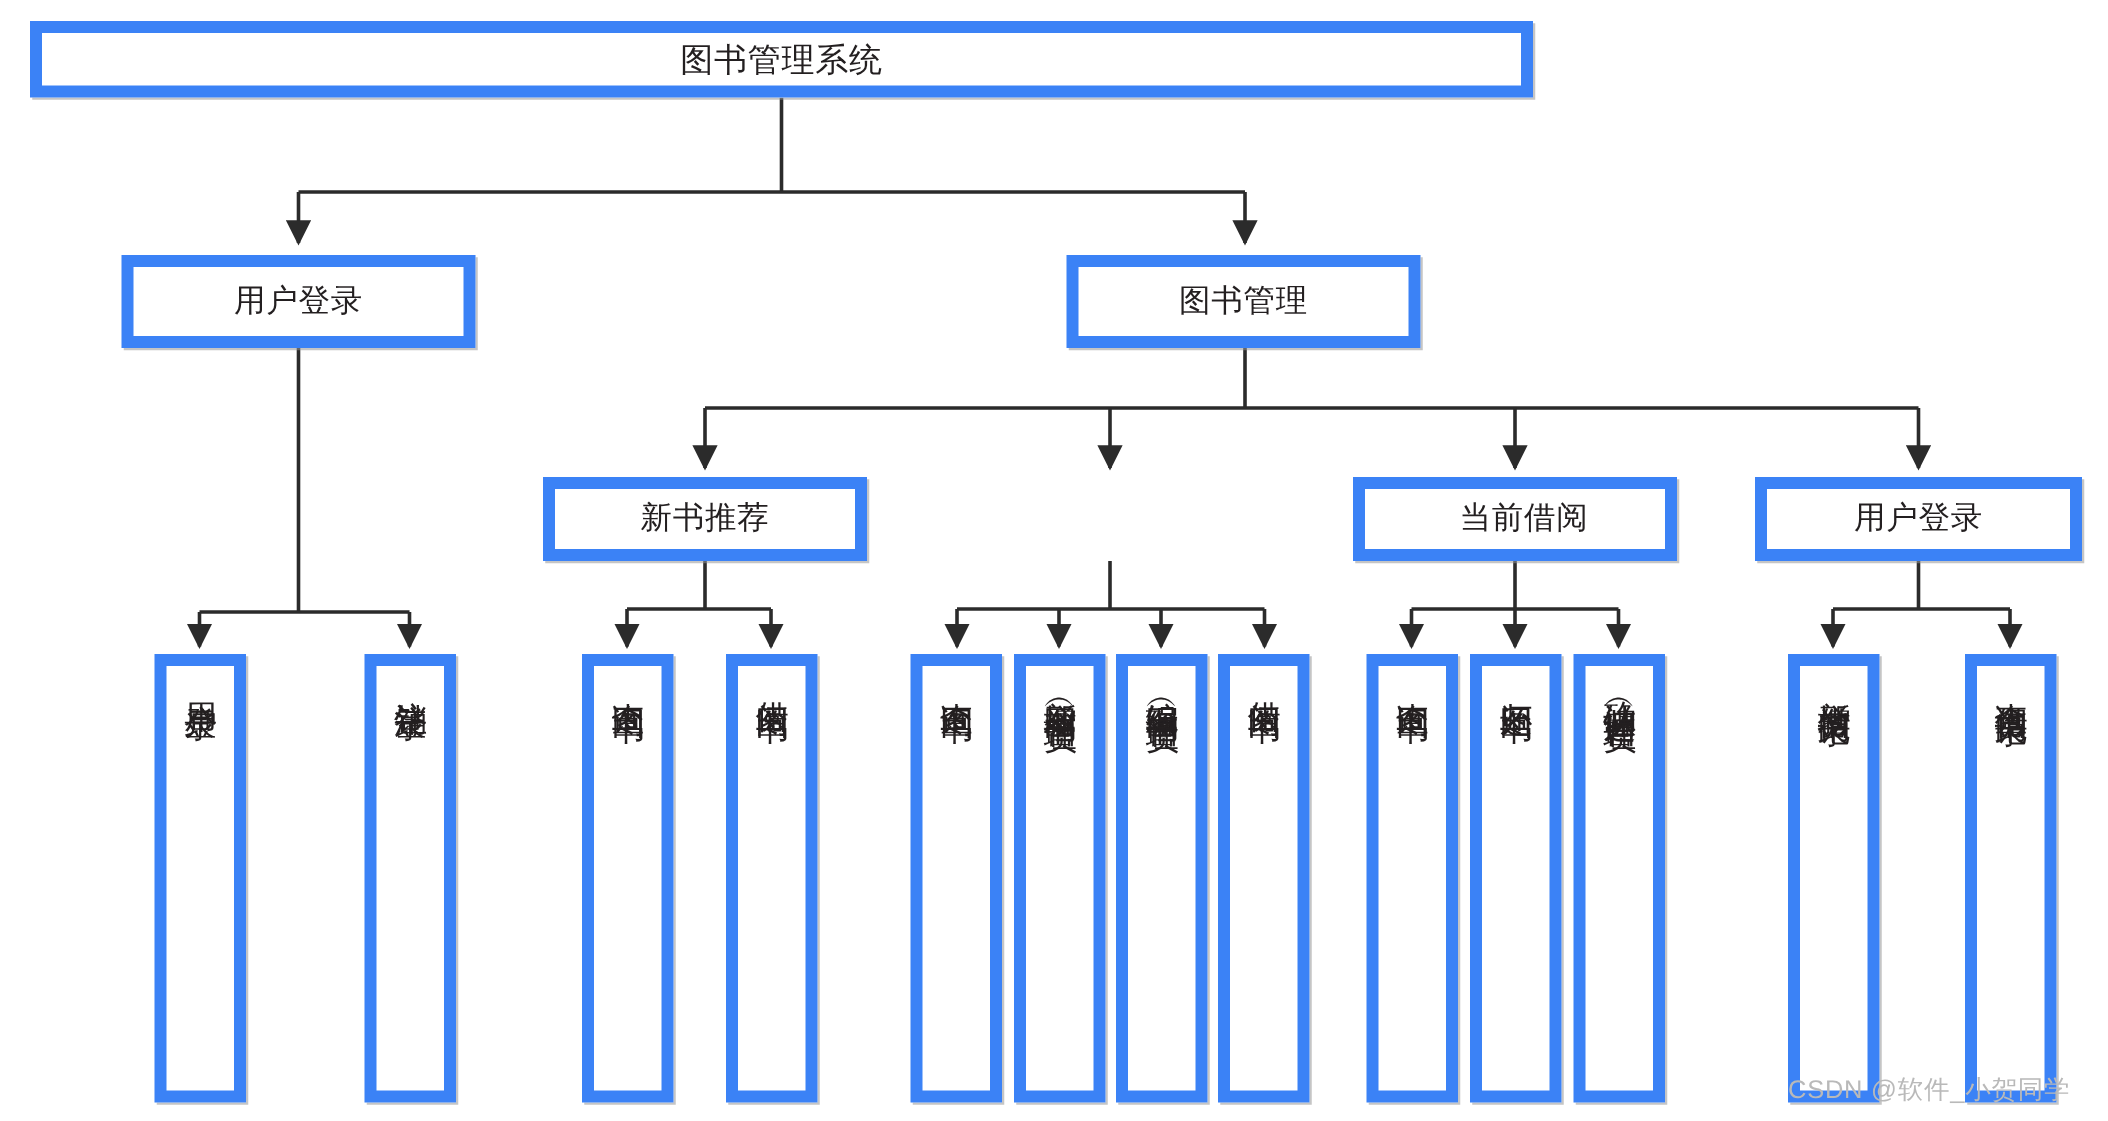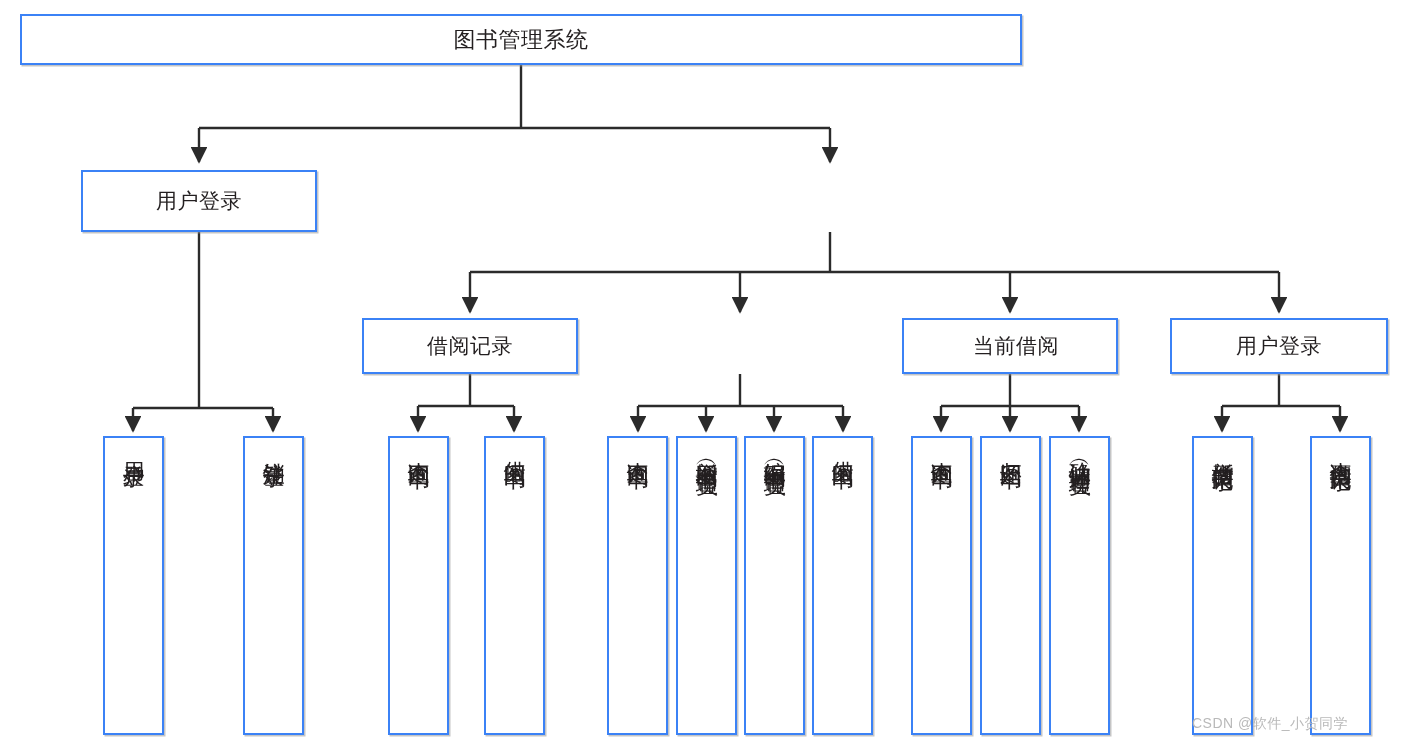--- a/index.html
+++ b/index.html
@@ -17,21 +17,21 @@
   svg#wires{
     position:absolute;
     left:0;top:0;
     width:1405px;height:747px;
     pointer-events:none;
   }
   .node{
     position:absolute;
     box-sizing:border-box;
     background:#ffffff;
-    border:2px solid #3b82f6;
+    border:8px solid #3b82f6;
     display:flex;
     align-items:center;
     justify-content:center;
     box-shadow:1.5px 1.5px 0 rgba(150,150,150,.55);
     z-index:2;
   }
   .node .lbl{
     font-size:21px;
     line-height:1.25;
     letter-spacing:.5px;
@@ -51,21 +51,21 @@
     line-height:1.12;
     letter-spacing:2px;
     white-space:normal;
     height:auto;
     max-height:286px;
   }
   .watermark{
     position:absolute;
     left:1192px;
     top:715px;
-    font-size:14px;
+    font-size:17px;
     color:#b9b9b9;
     letter-spacing:.5px;
     white-space:nowrap;
     z-index:5;
   }
 </style>
 </head>
 <body>
 
 <div id="canvas">
@@ -120,23 +120,26 @@
     </g>
   </svg>
 
   <div class="node root" style="left:20px;top:14px;width:1002px;height:51px;">
     <span class="lbl">图书管理系统</span>
   </div>
 
   <div class="node" style="left:81px;top:170px;width:236px;height:62px;">
     <span class="lbl">用户登录</span>
   </div>
+  <div class="node" style="left:711px;top:170px;width:236px;height:62px;">
+    <span class="lbl">图书管理</span>
+  </div>
 
   <div class="node" style="left:362px;top:318px;width:216px;height:56px;">
-    <span class="lbl">借阅记录</span>
+    <span class="lbl">新书推荐</span>
   </div>
   <div class="node" style="left:902px;top:318px;width:216px;height:56px;padding-left:12px;">
     <span class="lbl">当前借阅</span>
   </div>
   <div class="node" style="left:1170px;top:318px;width:218px;height:56px;">
     <span class="lbl">用户登录</span>
   </div>
 
   <div class="node leaf" style="left:103px;top:436px;width:61px;height:299px;">
     <span class="lbl">用户登录</span>

